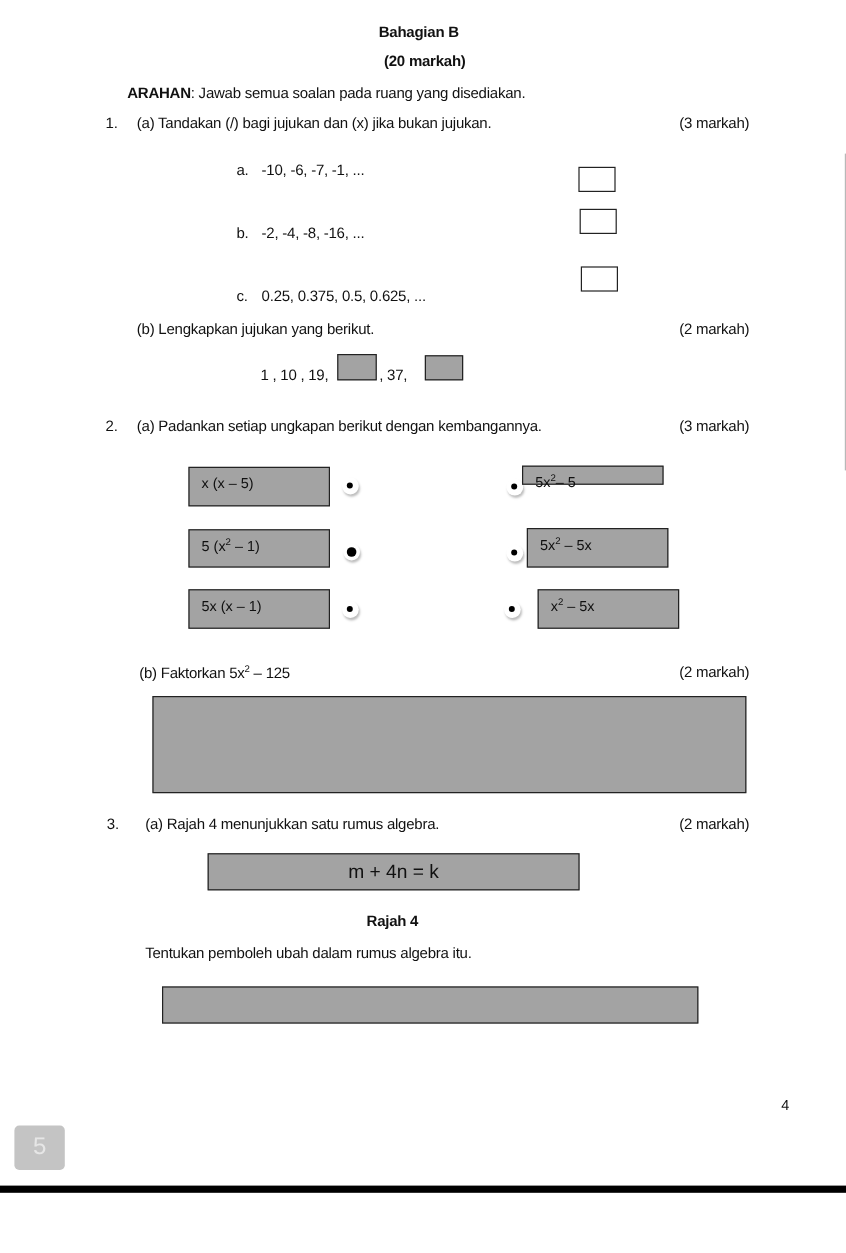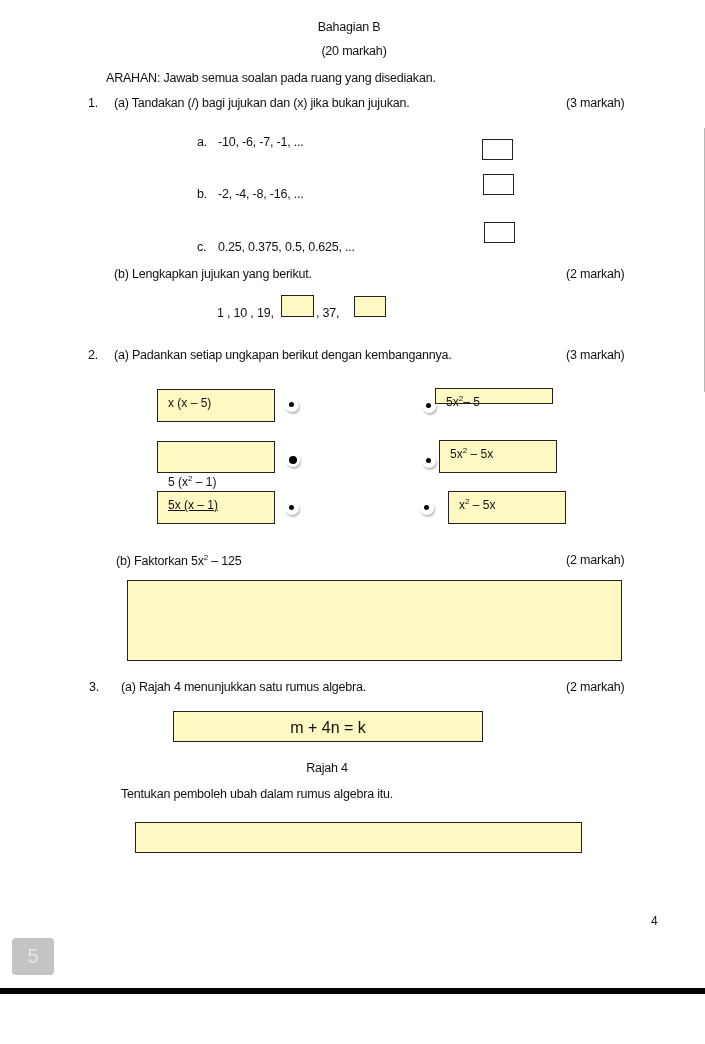--- a/index.html
+++ b/index.html
@@ -1,21 +1,21 @@
 <!DOCTYPE html>
 <html><head>
 <meta charset="utf-8">
 <style>
   html, body { margin:0; padding:0; background:#ffffff; }
   body { width:705px; height:1044px; position:relative; overflow:hidden;
          font-family:"Liberation Sans", sans-serif; color:#111; }
   .abs { position:absolute; }
   .doc { font-family:"Liberation Sans", sans-serif; font-size:12.5px; letter-spacing:-0.2px; }
-  .bold { font-weight:normal; }
-  .box { position:absolute; border:1.5px solid #222; background:#fef9c3; box-sizing:border-box; }
+  .bold { font-weight:bold; }
+  .box { position:absolute; border:1.5px solid #222; background:#a3a3a3; box-sizing:border-box; }
   .smallbox { position:absolute; border:1.5px solid #222; background:#fff; box-sizing:border-box; width:31px; height:21px; }
   .expr { font-family:"Liberation Sans", sans-serif; font-size:12px; color:#111; }
   .expr sup { font-size:8px; }
   .dot { position:absolute; width:14px; height:14px; border-radius:50%;
          background:#fff; box-shadow:1px 2px 2px #bdbdbd; }
   .dot::after { content:""; position:absolute; left:4px; top:4px; width:5px; height:5px; border-radius:50%; background:#000; }
   .dot.big::after { left:3px; top:3px; width:8px; height:8px; }
   .rule-right { position:absolute; left:704px; top:128px; width:1px; height:264px; background:#b8b8b8; }
   .pagebadge { position:absolute; left:12px; top:938px; width:42px; height:37px; border-radius:4px; background:#c4c4c4; color:#e6e6e6; font-size:20px; text-align:center; line-height:37px; }
   .blackbar { position:absolute; left:0; top:988px; width:705px; height:6px; background:#000; }
@@ -54,24 +54,24 @@
 <div class="box" style="left:354px;top:296px;width:32px;height:21px;"></div>
 
 <div class="abs doc" style="left:88px;top:348px;">2.</div>
 <div class="abs doc" style="left:114px;top:348px;">(a) Padankan setiap ungkapan berikut dengan kembangannya.</div>
 <div class="abs doc" style="left:566px;top:348px;">(3 markah)</div>
 
 <div class="box" style="left:157px;top:389px;width:118px;height:33px;">
   <span class="abs expr" style="left:10px;top:6px;"><span>x (x – 5)</span></span>
 </div>
 <div class="box" style="left:157px;top:441px;width:118px;height:32px;">
-  <span class="abs expr" style="left:10px;top:5px;margin-top:27px;"><span>5 (x</span><sup>2</sup><span> – 1)</span></span>
+  <span class="abs expr" style="left:10px;top:5px;"><span>5 (x</span><sup>2</sup><span> – 1)</span></span>
 </div>
 <div class="box" style="left:157px;top:491px;width:118px;height:33px;">
-  <span class="abs expr" style="left:10px;top:6px;text-decoration:underline;"><span>5x (x – 1)</span></span>
+  <span class="abs expr" style="left:10px;top:6px;"><span>5x (x – 1)</span></span>
 </div>
 
 <div class="dot" style="left:285px;top:398px;"></div>
 <div class="dot big" style="left:286px;top:453px;"></div>
 <div class="dot" style="left:285px;top:501px;"></div>
 
 <div class="dot" style="left:422px;top:399px;"></div>
 <div class="dot" style="left:422px;top:454px;"></div>
 <div class="dot" style="left:420px;top:501px;"></div>
 

